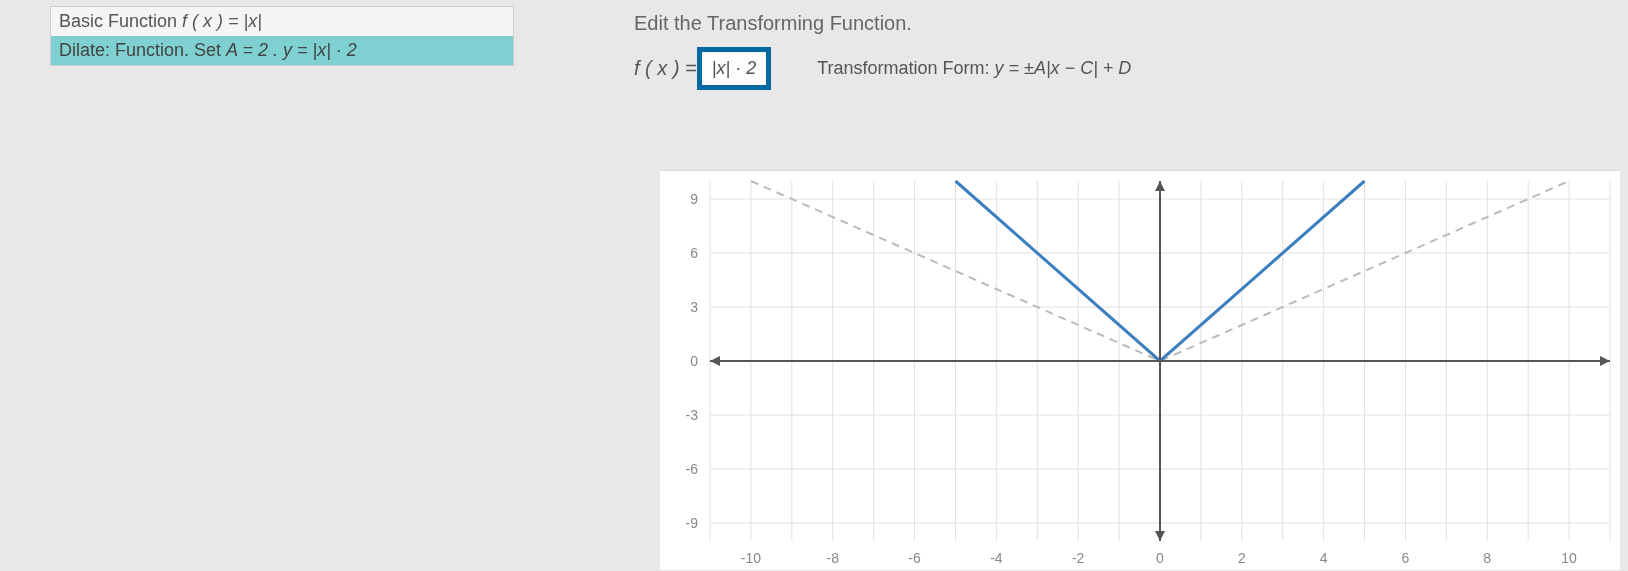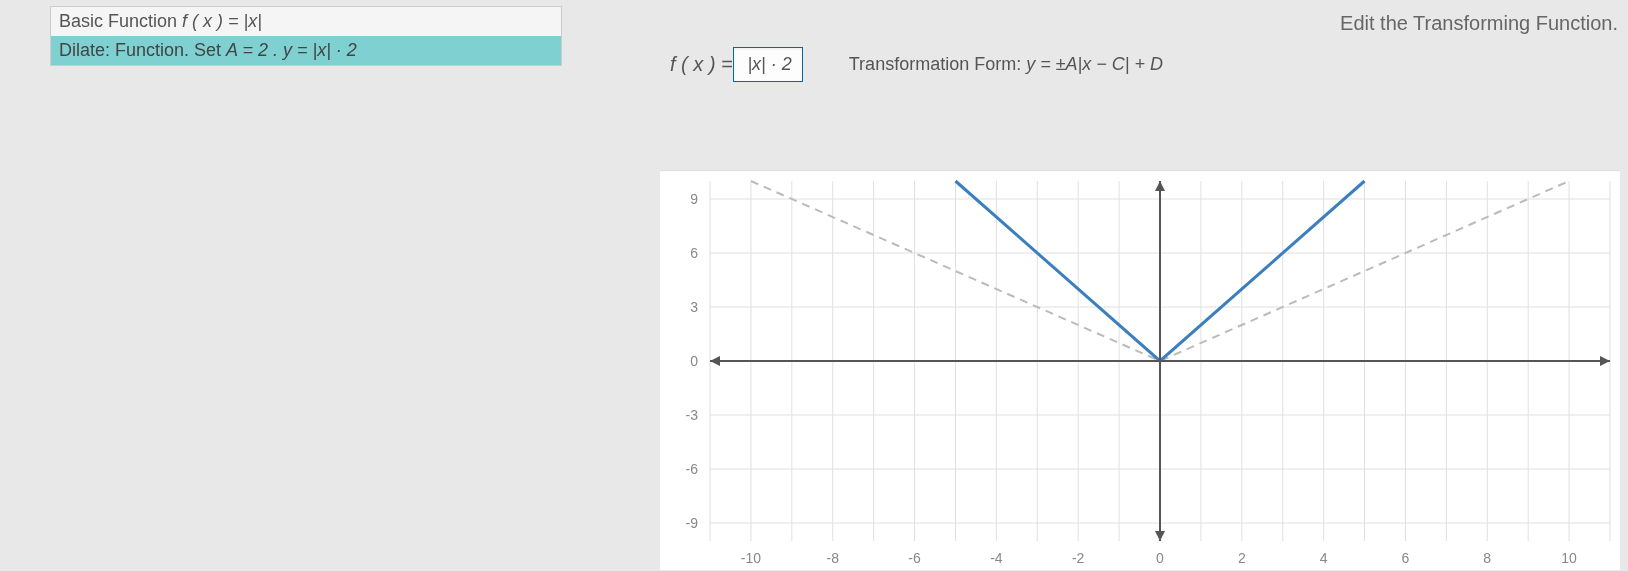--- a/index.html
+++ b/index.html
@@ -8,64 +8,63 @@
     background: #e8e8e8;
     width: 1628px;
     height: 571px;
     position: relative;
     overflow: hidden;
   }
   .left-panel {
     position: absolute;
     left: 50px;
     top: 6px;
-    width: 512px;
+    width: 464px;
     border: 1px solid #ccc;
     background: #fff;
   }
   .left-panel .row1 {
     padding: 4px 8px;
     font-size: 18px;
     color: #555;
     background: #f5f5f5;
   }
   .left-panel .row2 {
     padding: 4px 8px;
     font-size: 18px;
     color: #444;
     background: #7fd1d1;
   }
   .math-i { font-style: italic; }
   .right-panel {
     position: absolute;
-    left: 660px;
+    left: 624px;
     top: 6px;
     right: 0;
-    text-align: right;
   }
   .edit-title {
     font-size: 20px;
     color: #666;
     padding: 6px 10px;
   }
   .func-row {
     display: flex;
     align-items: center;
     gap: 30px;
     padding: 6px 10px;
   }
   .func-box {
     display: inline-flex;
     align-items: center;
     gap: 0;
     font-size: 20px;
     color: #555;
   }
   .func-input {
-    border: 1px solid #0369a1;
+    border: 5px solid #0369a1;
     background: #fdfdfd;
     padding: 6px 10px;
     font-size: 18px;
     min-width: 70px;
     display: inline-block;
     box-shadow: inset 0 1px 3px rgba(0,0,0,0.08);
   }
   .trans-form {
     font-size: 18px;
     color: #555;

